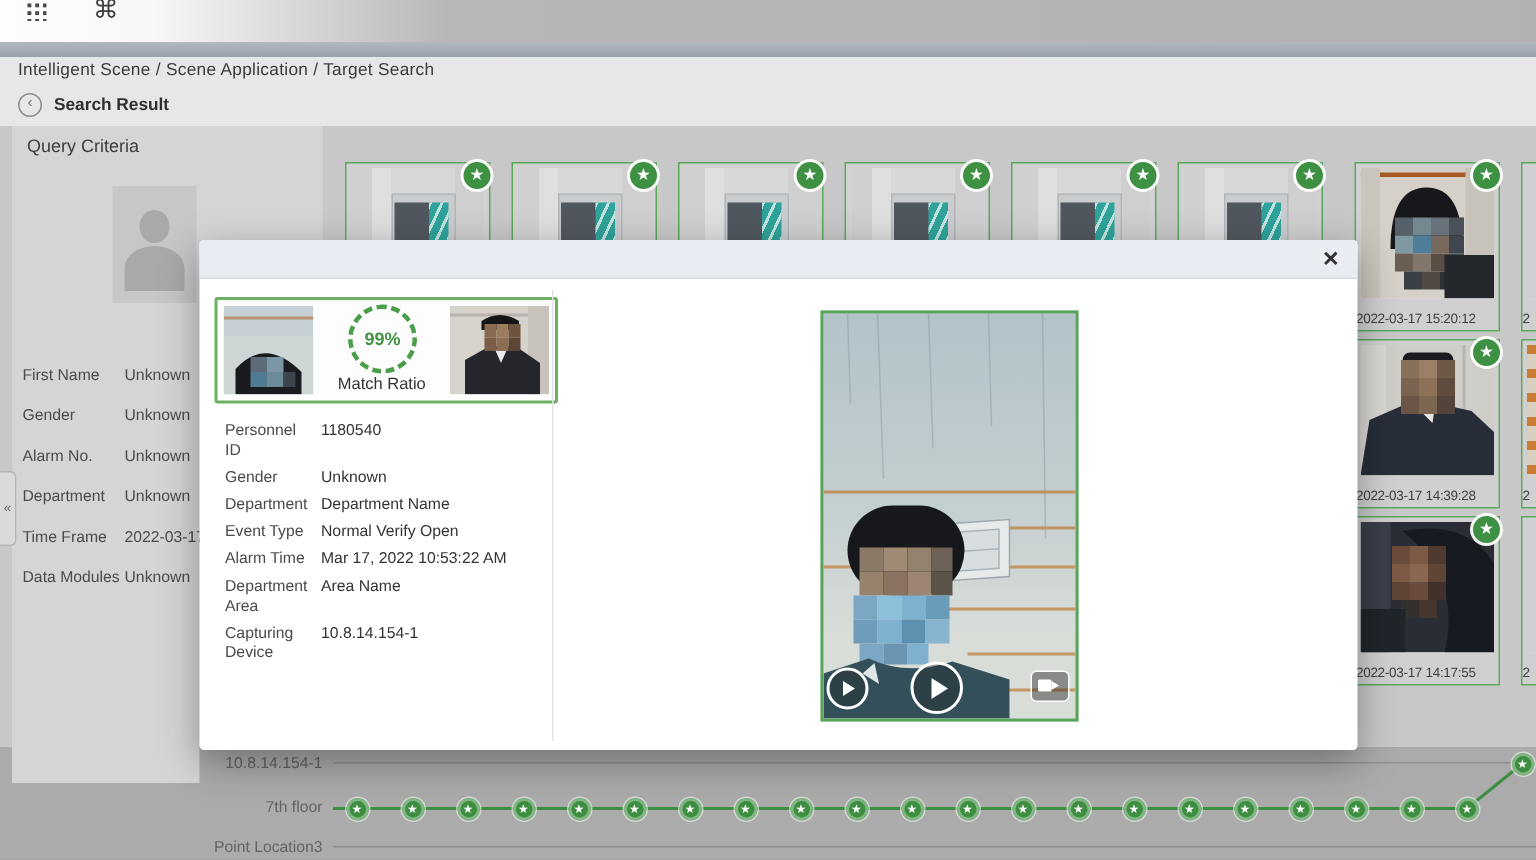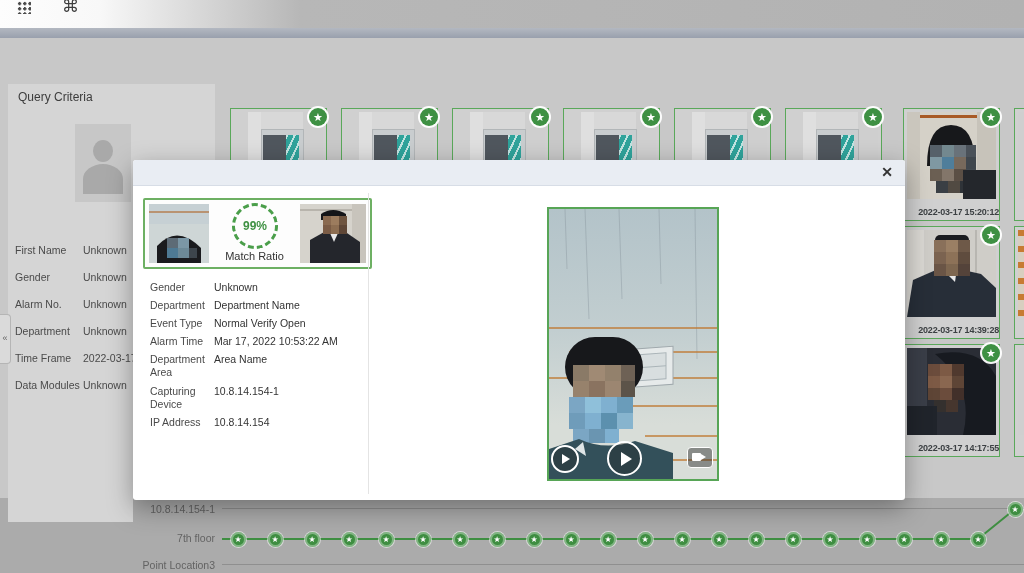--- a/index.html
+++ b/index.html
@@ -33,21 +33,21 @@
   .avatar .bust{position:absolute;left:8px;top:40px;width:40px;height:30px;border-radius:50% 50% 0 0;background:#a9a9a9;}
   .sb-fields{position:absolute;left:7px;top:160px;width:196px;}
   .sb-row{display:flex;margin-bottom:14px;font-size:10.5px;line-height:13px;color:#4a4a4a;}
   .sb-row .lab{width:68px;flex:0 0 68px;}
   .sb-row .val{white-space:nowrap;color:#4a4a4a;}
   .collapse-tab{position:absolute;left:0;top:314px;width:10px;height:48px;background:#dadada;border:1px solid #b5b5b5;
                 border-left:none;border-radius:0 4px 4px 0;font-size:9px;color:#666;line-height:46px;text-align:center;z-index:3;}
   
   .card{position:absolute;width:95px;height:111px;border:1px solid #5aa85a;background:#d0d0d0;z-index:2;}
   .thumb{position:absolute;left:3px;top:3px;width:89px;height:87px;overflow:hidden;background:#dbdbdb;}
-  .tstamp{position:absolute;left:0;bottom:3px;width:95px;text-align:right;font-size:9px;color:#3c4043;letter-spacing:-.2px;font-weight:bold;}
+  .tstamp{position:absolute;left:0;bottom:3px;width:95px;text-align:left;font-size:9px;color:#3c4043;letter-spacing:-.2px;}
   .badge{position:absolute;right:-1px;top:-1px;width:18px;height:18px;border-radius:50%;background:#3e9043;
          color:#fff;font-size:11px;line-height:18px;text-align:center;box-shadow:0 0 0 2px rgba(255,255,255,.95);z-index:4;}
   
   .d-wall{position:absolute;inset:0;background:linear-gradient(90deg,#d0d0d0 0 16%,#dfdfdf 16% 30%,#d8d8d8 30% 78%,#cfcfcf 78% 100%);}
   .d-frame{position:absolute;left:30%;top:20%;width:46%;height:80%;background:#c9cdcf;border:1px solid #b2b6b8;}
   .d-door{position:absolute;left:33%;top:26%;width:27%;height:74%;background:#50575e;}
   .d-glass{position:absolute;left:58%;top:26%;width:15%;height:68%;background:#2fa39b;
      background-image:repeating-linear-gradient(115deg,rgba(255,255,255,.7) 0 2px,transparent 2px 7px);}
   
   .shelf-scene{position:absolute;inset:0;background:repeating-linear-gradient(180deg,#c77b33 0 6px,#d8cfc0 6px 16px);}
@@ -90,20 +90,27 @@
 <body>
 
 <div id="screen">
 
   <div class="topbar">
     <div class="apps-grid"></div>
     <div class="cmd">⌘</div>
   </div>
   <div class="top-band"></div>
 
+  <div class="crumb-area">
+    <div class="crumbs">Intelligent Scene / Scene Application / Target Search</div>
+    <div class="backrow">
+      <div class="backbtn">‹</div>
+      <div class="backlbl">Search Result</div>
+    </div>
+  </div>
 
   <div class="content-bg"></div>
   <div class="timeline-bg"></div>
 
   <div class="sidebar">
     <div class="sb-title">Query Criteria</div>
     <div class="avatar">
       <div class="head"></div>
       <div class="bust"></div>
     </div>
@@ -359,20 +366,24 @@
             <rect x="39" y="12" width="8" height="9" fill="#6e543f"></rect>
           <rect x="23" y="21" width="8" height="9" fill="#7b5c46"></rect>
             <rect x="31" y="21" width="8" height="9" fill="#8d6e52"></rect>
             <rect x="39" y="21" width="8" height="9" fill="#5e4636"></rect>
         </svg>
       </div>
     </div>
 
     <div class="details" id="detail-list">
         <div class="d-row">
+          <div class="lab">Personnel ID</div>
+                 <div class="val">1180540</div>
+        </div>
+        <div class="d-row">
           <div class="lab">Gender</div>
                  <div class="val">Unknown</div>
         </div>
         <div class="d-row">
           <div class="lab">Department</div>
                  <div class="val">Department Name</div>
         </div>
         <div class="d-row">
           <div class="lab">Event Type</div>
                  <div class="val">Normal Verify Open</div>
@@ -381,24 +392,20 @@
           <div class="lab">Alarm Time</div>
                  <div class="val">Mar 17, 2022 10:53:22 AM</div>
         </div>
         <div class="d-row">
           <div class="lab">Department Area</div>
                  <div class="val">Area Name</div>
         </div>
         <div class="d-row">
           <div class="lab">Capturing Device</div>
                  <div class="val">10.8.14.154-1</div>
-        </div>
-        <div class="d-row">
-          <div class="lab">IP Address</div>
-                 <div class="val">10.8.14.154</div>
         </div>
       </div>
     <div class="m-divider"></div>
 
     <div class="photo">
       <svg width="168" height="270" viewBox="0 0 168 270">
         <defs>
             <linearGradient id="sky" x1="0" y1="0" x2="0" y2="1">
           <stop offset="0" stop-color="#b3c3c9"></stop>
               <stop offset=".45" stop-color="#c2ced0"></stop>

